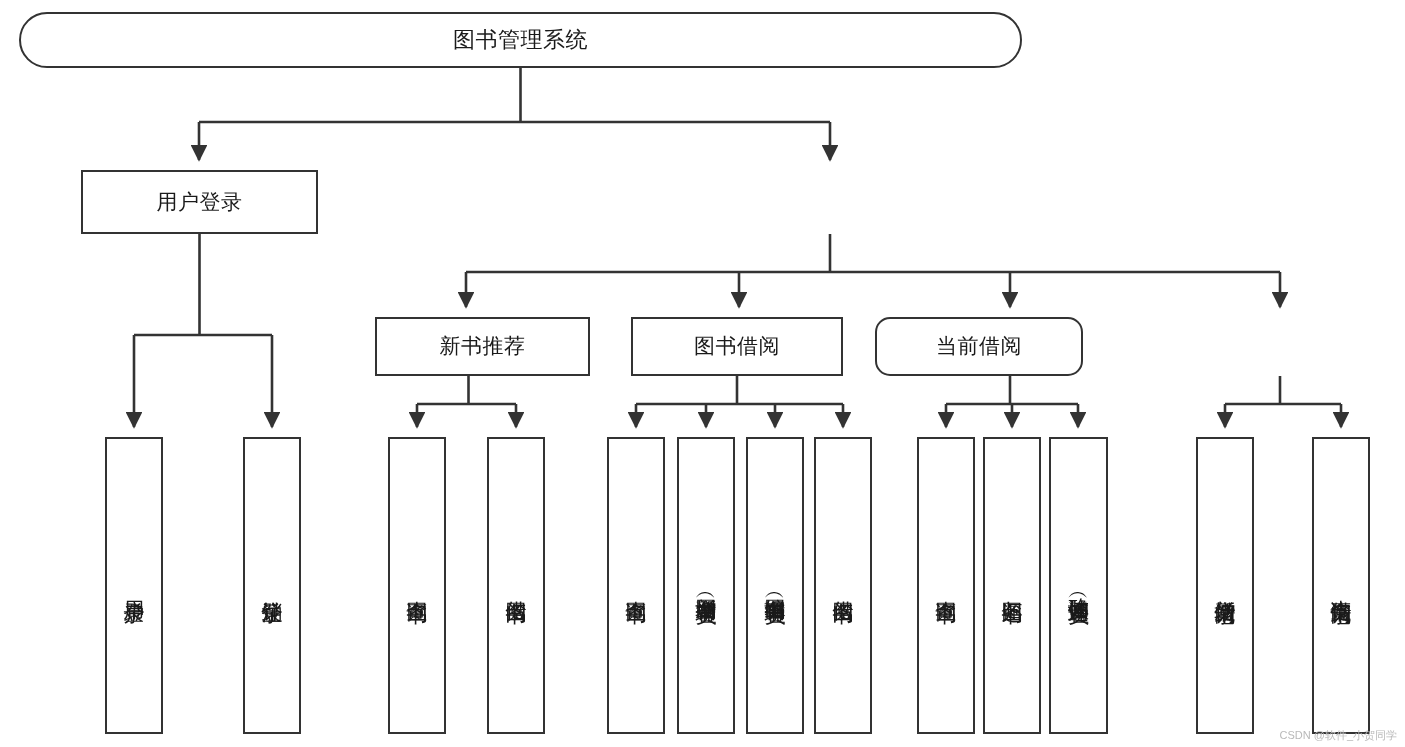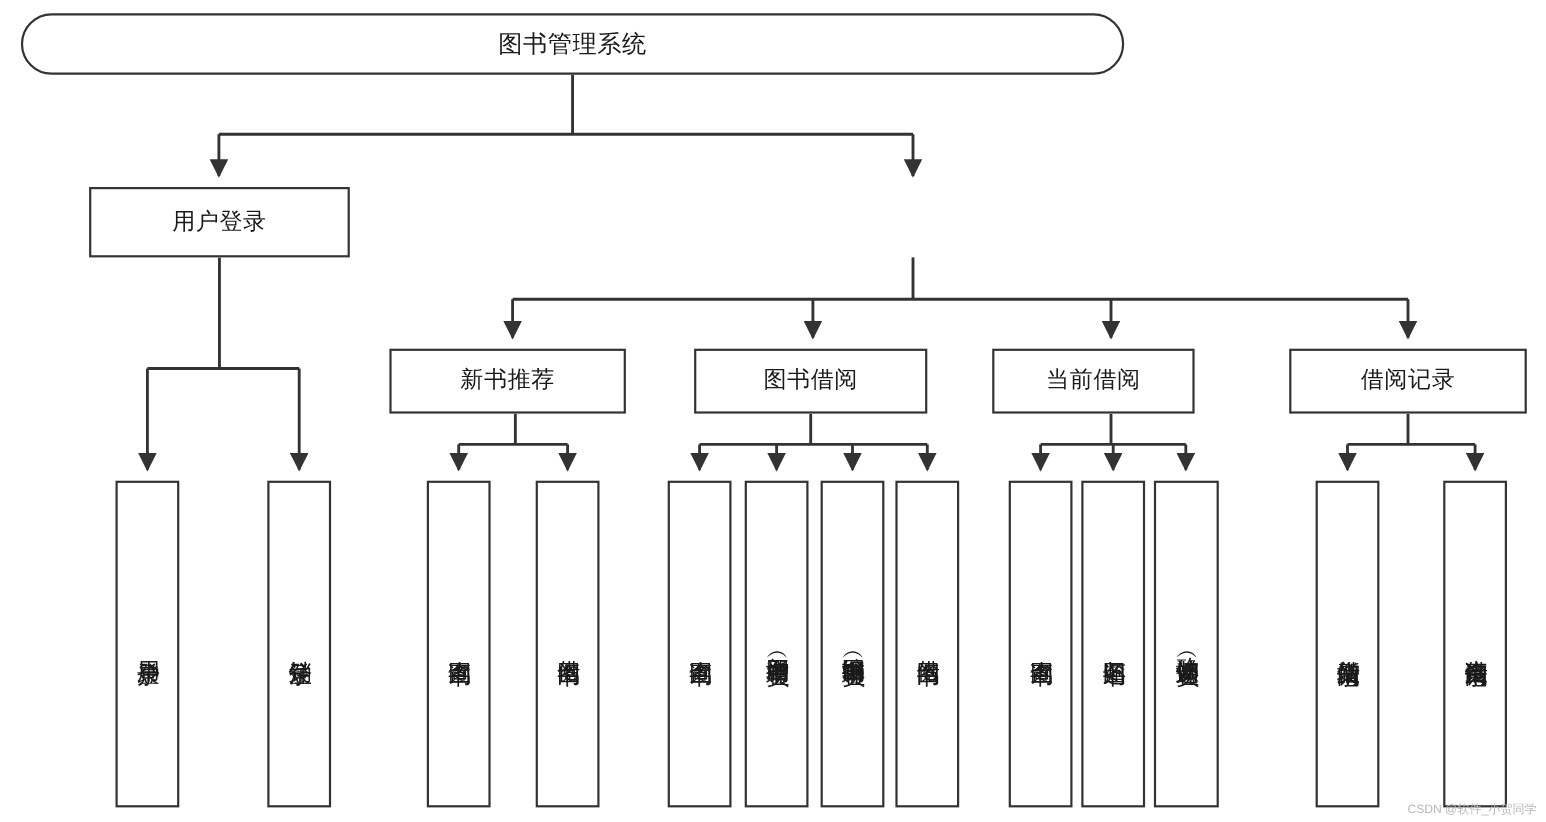--- a/index.html
+++ b/index.html
@@ -111,31 +111,28 @@
   </svg>
 
   <div class="node horiz root" style="left: 19px; top: 12px; width: 1003px; height: 56px; border-radius: 28px;">
     <span class="label">图书管理系统</span>
   </div>
 
   <div class="node horiz" style="left: 81px; top: 170px; width: 237px; height: 64px;">
     <span class="label">用户登录</span>
   </div>
 
-  <div class="node horiz" style="left: 354px; top: 317px; width: 215px; height: 59px;">
+  <div class="node horiz" style="left: 375px; top: 317px; width: 215px; height: 59px;">
     <span class="label">新书推荐</span>
   </div>
   <div class="node horiz" style="left: 631px; top: 317px; width: 212px; height: 59px;">
     <span class="label">图书借阅</span>
   </div>
-  <div class="node horiz" style="left: 902px; top: 317px; width: 184px; height: 59px;">
+  <div class="node horiz" style="left: 875px; top: 317px; width: 208px; height: 59px; border-radius: 15px;">
     <span class="label">当前借阅</span>
-  </div>
-  <div class="node horiz" style="left: 1172px; top: 317px; width: 216px; height: 59px;">
-    <span class="label">借阅记录</span>
   </div>
 
   <div class="node vert" style="left: 105px; top: 437px; width: 58px; height: 297px;">
     <span class="label">用户登录</span>
   </div>
   <div class="node vert" style="left: 243px; top: 437px; width: 58px; height: 297px;">
     <span class="label">注销登录</span>
   </div>
   <div class="node vert" style="left: 388px; top: 437px; width: 58px; height: 297px;">
     <span class="label">查询图书</span>

